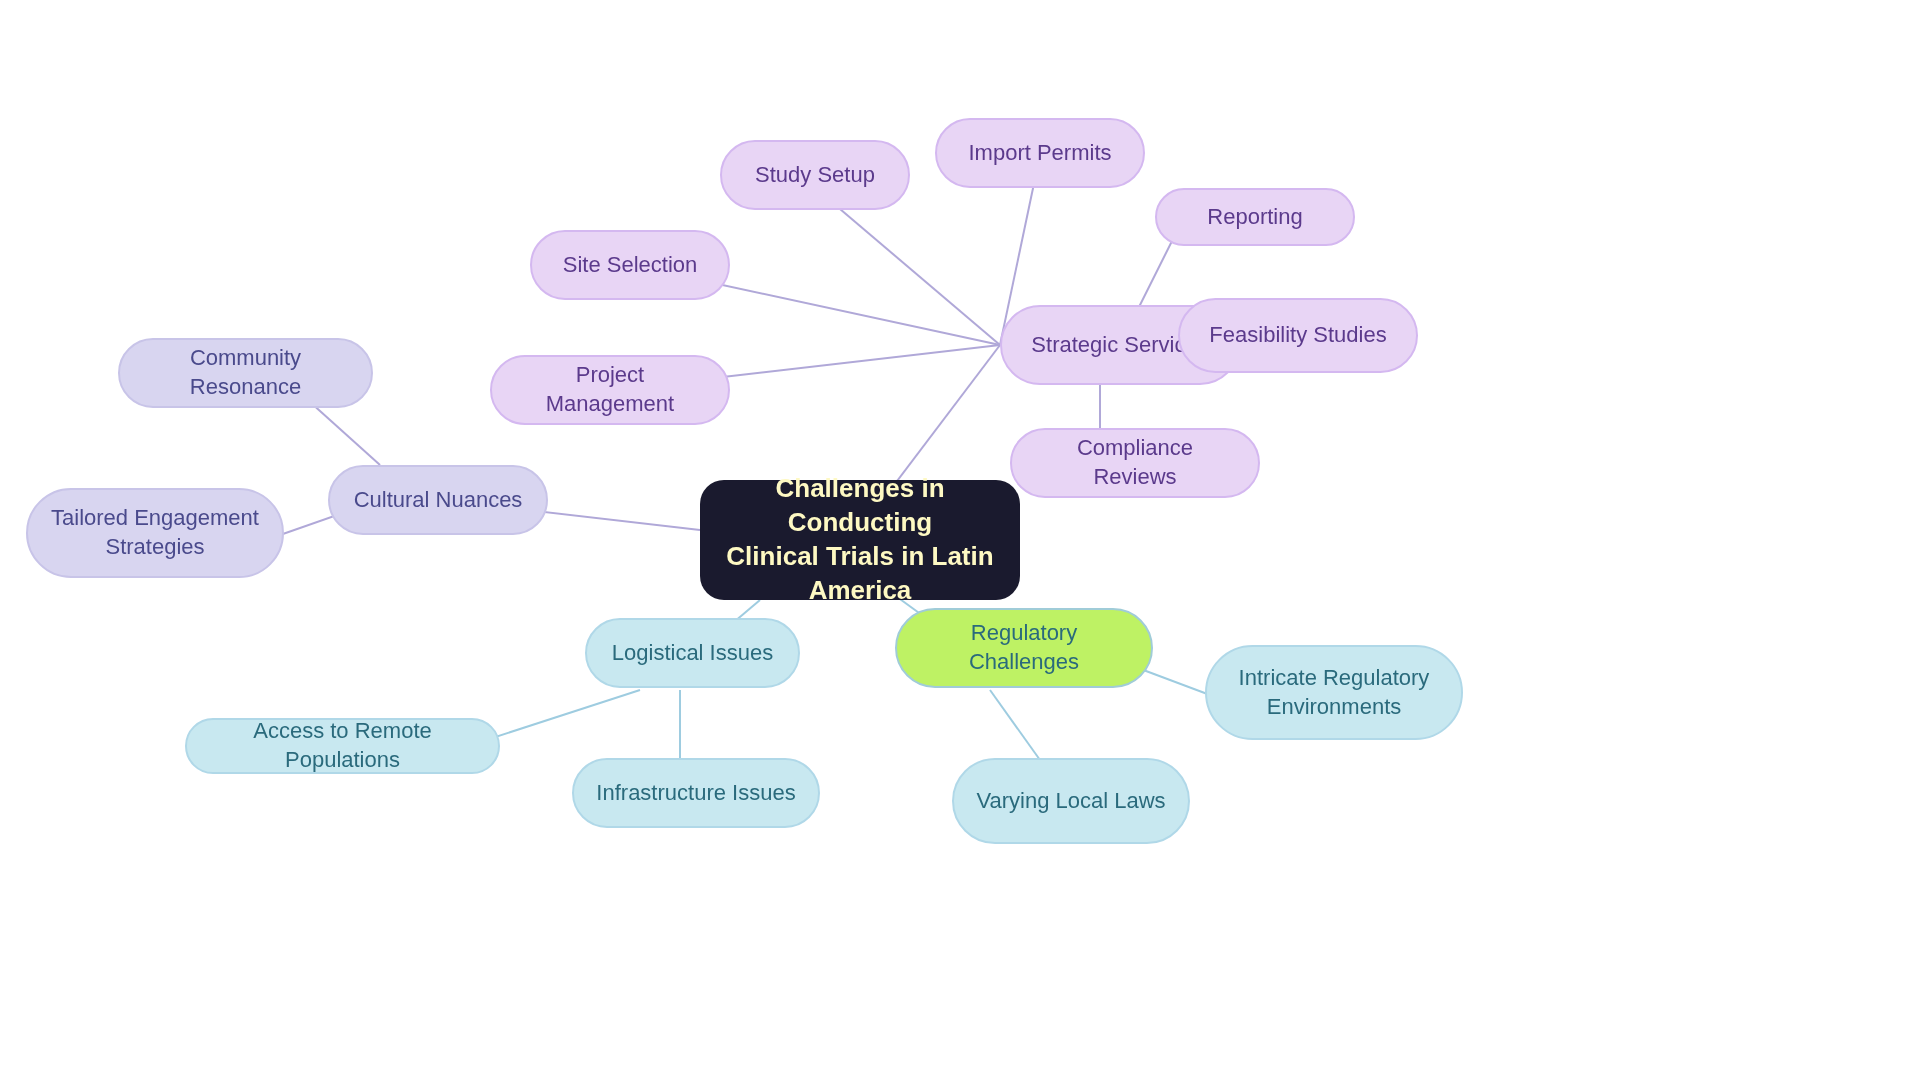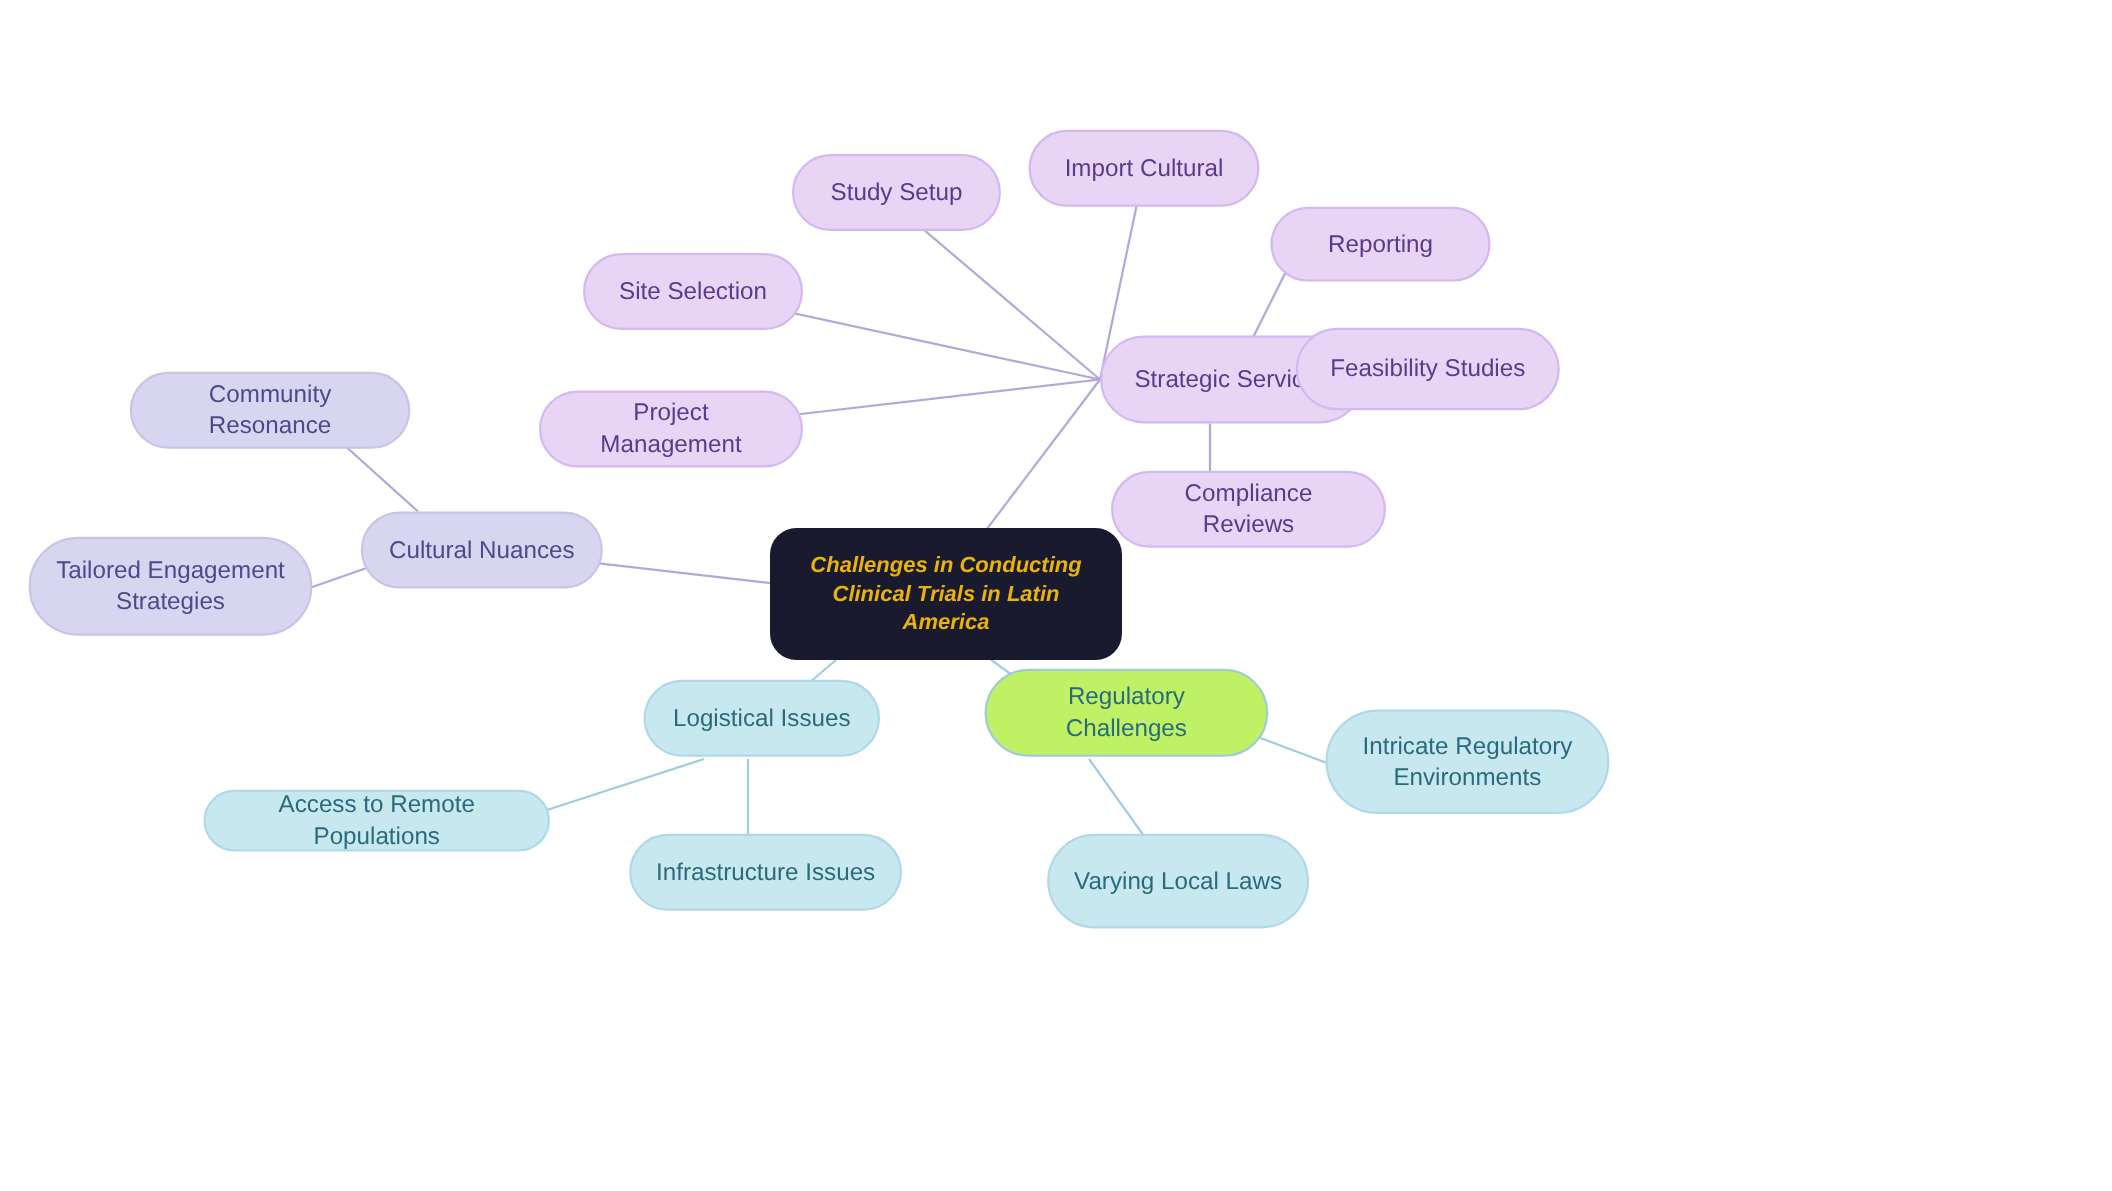--- a/index.html
+++ b/index.html
@@ -26,27 +26,26 @@
       align-items: center;
       justify-content: center;
       text-align: center;
       z-index: 1;
       padding: 14px 22px;
       font-size: 22px;
       line-height: 1.3;
     }
     .node-center {
       background: #1a1a2e;
-      color: #eab308;
-      font-size: 20px;
+      color: #fef9c3;
+      font-size: 26px;
       font-weight: 600;
       border-radius: 24px;
       width: 320px;
       height: 120px;
-      font-style: italic;
     }
     .node-purple {
       background: #e8d5f5;
       color: #5b3a8c;
       border: 2px solid #d4b8f0;
     }
     .node-lavender {
       background: #d8d5f0;
       color: #4a4a8c;
       border: 2px solid #c8c4e8;
@@ -117,24 +116,24 @@
 
 <div class="node node-purple" style="left: 530px; top: 230px; width: 200px; height: 70px;">
   <span>Site Selection</span>
 </div>
 
 <div class="node node-purple" style="left: 490px; top: 355px; width: 240px; height: 70px; justify-content: flex-end;">
   <span>Project Management</span>
 </div>
 
 <div class="node node-purple" style="left: 935px; top: 118px; width: 210px; height: 70px;">
-  <span>Import Cultural</span>
+  <span>Import Permits</span>
 </div>
 
-<div class="node node-purple" style="left: 1155px; top: 188px; width: 200px; height: 68px; text-align: center;">
+<div class="node node-purple" style="left: 1155px; top: 188px; width: 200px; height: 58px; text-align: center;">
   <span>Reporting</span>
 </div>
 
 <div class="node node-purple" style="left: 1178px; top: 298px; width: 240px; height: 75px;">
   <span>Feasibility Studies</span>
 </div>
 
 <div class="node node-purple" style="left: 1010px; top: 428px; width: 250px; height: 70px;">
   <span>Compliance Reviews</span>
 </div>

